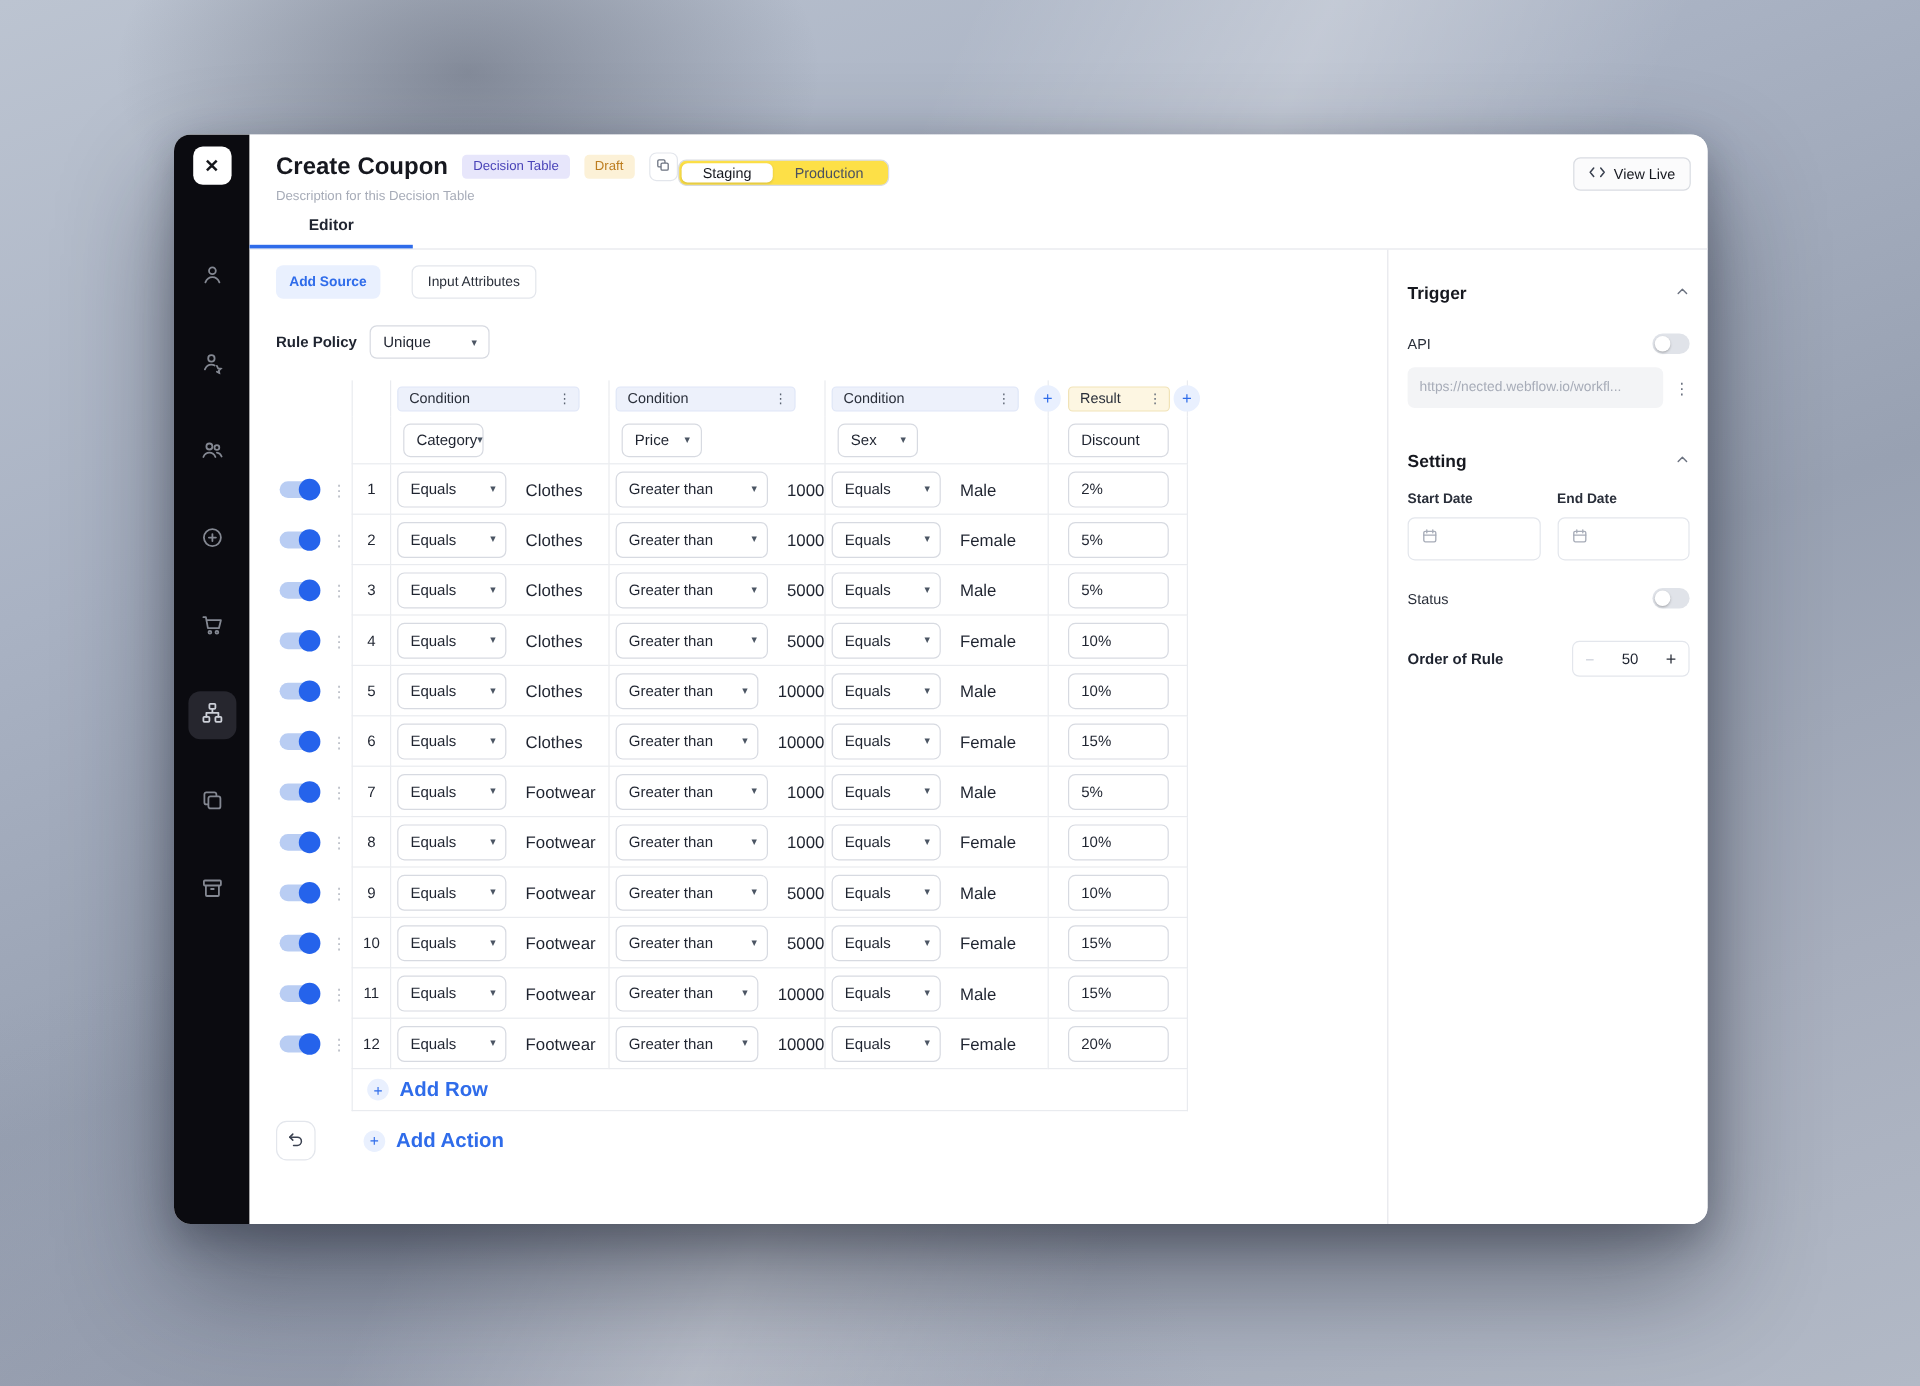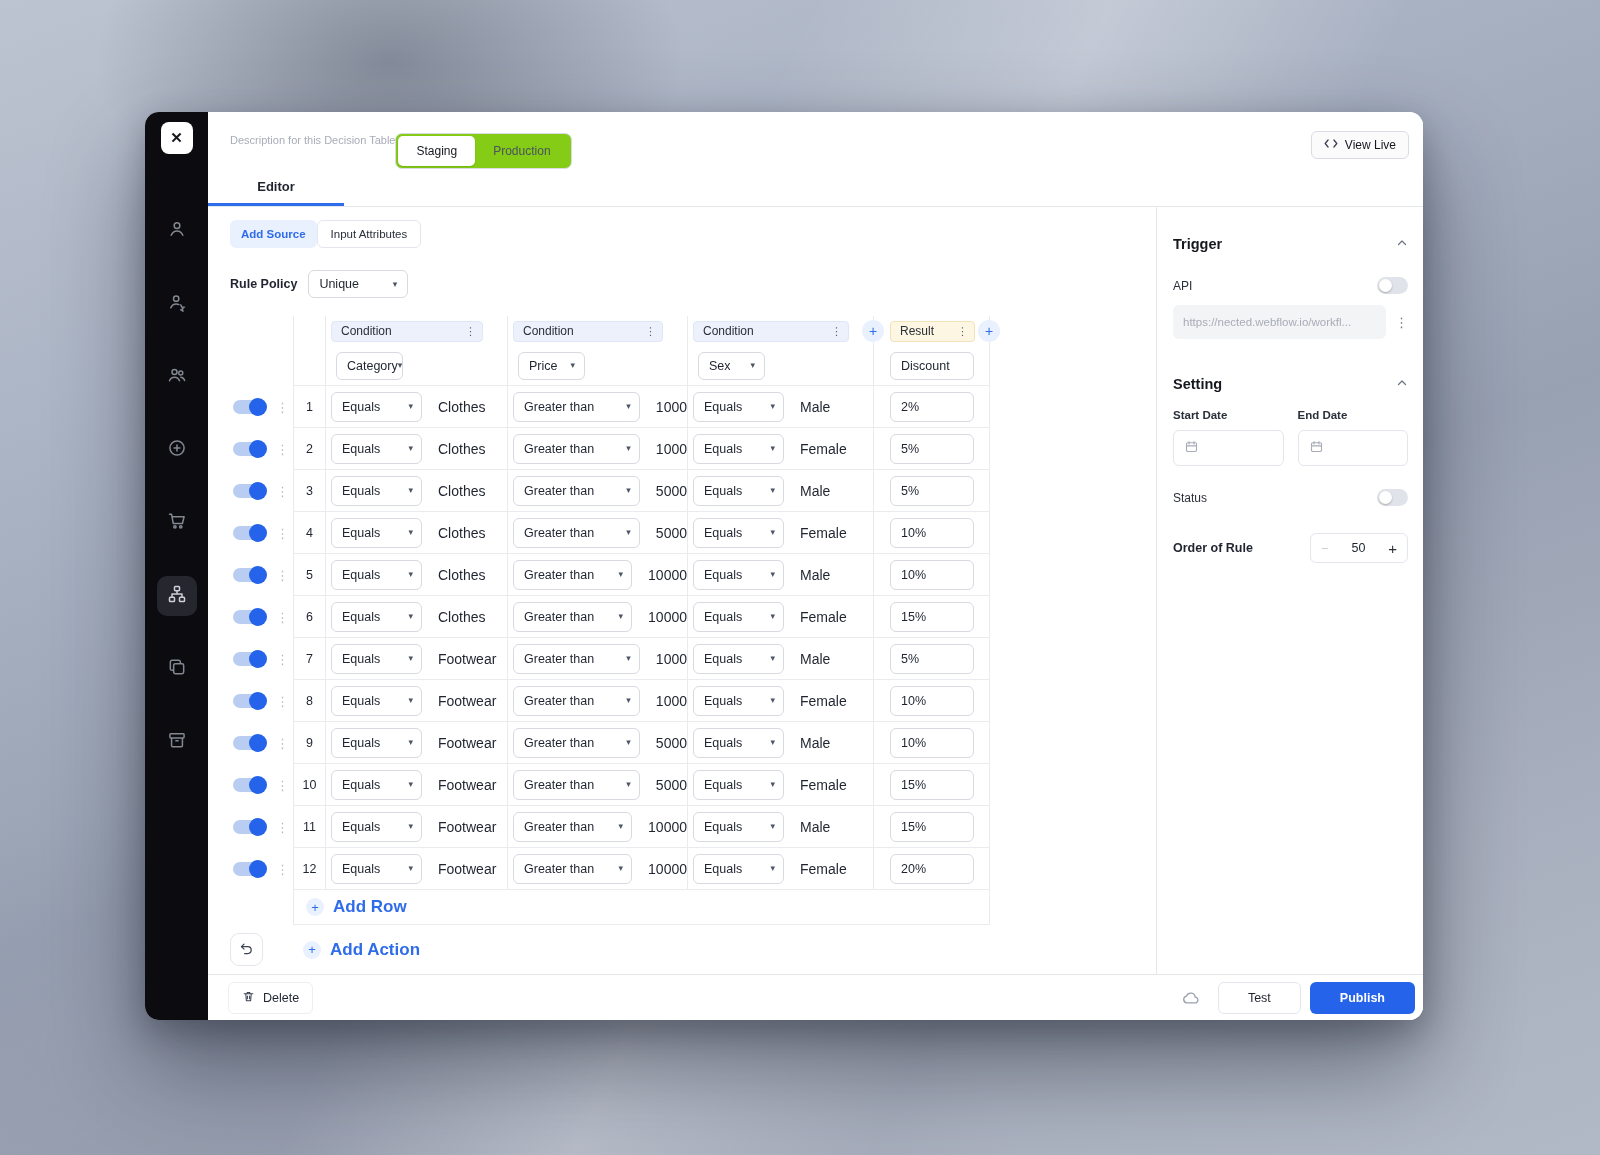--- a/index.html
+++ b/index.html
@@ -29,31 +29,31 @@
   .main { flex:1; display:flex; flex-direction:column; min-width:0; background:#fff; }
   .app-header { display:flex; align-items:flex-start; padding:15px 14px 0 22px; }
   .title-row { display:flex; align-items:center; gap:12px; }
   .page-title { font-size:20px; font-weight:700; color:#16181f; }
   .badge { font-size:11px; padding:4px 9px; border-radius:4px; white-space:nowrap; }
   .badge-type { background:#e7e6fb; color:#4a44b8; }
   .badge-draft { background:#fcf1d7; color:#bd7d1e; }
   .icon-btn { width:24px; height:24px; border:1px solid #e3e6ec; background:#fff; border-radius:6px; display:flex; align-items:center; justify-content:center; color:#6b7280; cursor:pointer; }
   .icon-btn svg { width:13px; height:13px; }
   .desc { font-size:11px; color:#a7acb8; margin-top:7px; }
-  .seg { margin:6px auto 0; display:flex; background:#84cc16; border:1px solid #d9dce2; border-radius:7px; padding:2px; height:36px; }
+  .seg { margin:6px auto 0; display:flex; background:#fde047; border:1px solid #d9dce2; border-radius:7px; padding:2px; height:22px; }
   .seg-item { border:none; background:transparent; color:#4b5260; font-size:12px; padding:0 18px; border-radius:5px; cursor:pointer; }
   .seg-item.active { background:#fff; color:#16181f; box-shadow:0 1px 2px rgba(0,0,0,.12); }
   .view-live { margin-top:4px; display:flex; align-items:center; gap:7px; border:1px solid #d9dce2; background:#fbfbfc; border-radius:6px; padding:6px 12px; font-size:12px; color:#16181f; cursor:pointer; }
   .view-live svg { width:14px; height:11px; color:#3a4150; }
   .tabbar { border-bottom:1px solid #e5e7eb; display:flex; margin-top:10px; }
   .tab { width:136px; text-align:center; font-size:13px; font-weight:700; color:#1f2430; padding-bottom:9px; border-bottom:3px solid #2f6cea; cursor:pointer; }
   
   .content { flex:1; display:flex; min-height:0; }
   .editor { flex:1; min-width:0; padding:13px 0 0 22px; overflow:hidden; }
-  .src-row { display:flex; }
+  .src-row { display:flex; gap:26px; }
   .add-source { border:none; background:#e9f0fe; color:#2f6cea; font-size:11.5px; font-weight:600; padding:7px 11px; border-radius:6px; cursor:pointer; }
   .input-attrs { background:#fff; border:1px solid #e3e6ec; color:#2a2f3a; font-size:11.5px; padding:7px 13px; border-radius:6px; cursor:pointer; }
   .rule-row { margin-top:22px; display:flex; align-items:center; gap:11px; }
   .rule-label { font-size:12.5px; font-weight:700; }
   .rule-select { width:100px; height:28px; border:1px solid #d7dae1; border-radius:6px; background:#fff; display:flex; align-items:center; justify-content:space-between; padding:0 10px; font-size:12.5px; cursor:pointer; }
   .caret { font-size:9px; color:#4b5563; line-height:1; }
   
   .dt { margin-top:18px; width:760px; }
   .dt-hdr1, .dt-hdr2, .dt-row, .dt-addrow { display:grid; grid-template-columns:63px 32px 182px 180px 186px 117px; }
   .hc, .fc, .cell { display:flex; align-items:center; }
@@ -185,20 +185,31 @@
               <path d="M5.5 9.5V19a1 1 0 0 0 1 1h11a1 1 0 0 0 1-1V9.5M10 13h4"></path>
             </svg></span>
         </div>
     </nav>
   </aside>
 
   <div class="main">
 
     <header class="app-header">
       <div>
+        <div class="title-row">
+          <h1 class="page-title">Create Coupon</h1>
+          <span class="badge badge-type">Decision Table</span>
+          <span class="badge badge-draft">Draft</span>
+          <button class="icon-btn">
+              <span><svg viewBox="0 0 24 24" fill="none" stroke="currentColor" stroke-width="2" stroke-linejoin="round">
+                  <rect x="9" y="9" width="11" height="11" rx="2"></rect>
+                  <path d="M15 9V6a2 2 0 0 0-2-2H6a2 2 0 0 0-2 2v7a2 2 0 0 0 2 2h3"></path>
+                </svg></span>
+            </button>
+        </div>
         <div class="desc">Description for this Decision Table</div>
       </div>
       <div class="seg">
         <button class="seg-item active">Staging</button>
         <button class="seg-item">Production</button>
       </div>
       <div style="flex:1"></div>
       <button class="view-live">
         <span><svg viewBox="0 0 24 18" fill="none" stroke="currentColor" stroke-width="2.2" stroke-linecap="round" stroke-linejoin="round">
               <path d="M7 3 2 9l5 6M17 3l5 6-5 6"></path>
@@ -781,29 +792,14 @@
             <div class="stepper">
               <button class="stepper-minus">−</button>
               <span class="stepper-val">50</span>
               <button class="stepper-plus">+</button>
             </div>
           </div>
         </div>
       </aside>
     </div>
 
-    <footer class="footer">
-      <button class="delete-btn">
-        <span><svg viewBox="0 0 24 24" fill="none" stroke="currentColor" stroke-width="1.9" stroke-linecap="round" stroke-linejoin="round">
-              <path d="M4 7h16M9.5 7V4.5h5V7M7 7l1 13h8l1-13M10 11v5M14 11v5"></path>
-            </svg></span>
-        <span>Delete</span>
-      </button>
-      <span class="cloud">
-          <svg viewBox="0 0 24 18" fill="none" stroke="currentColor" stroke-width="1.8" stroke-linecap="round" stroke-linejoin="round">
-            <path d="M6.5 15.5h10.7a3.8 3.8 0 0 0 .4-7.6A6 6 0 0 0 6 6.4a4.6 4.6 0 0 0 .5 9.1z"></path>
-          </svg>
-        </span>
-      <button class="test-btn">Test</button>
-      <button class="publish-btn">Publish</button>
-    </footer>
   </div>
 </div>
 
 </body></html>

